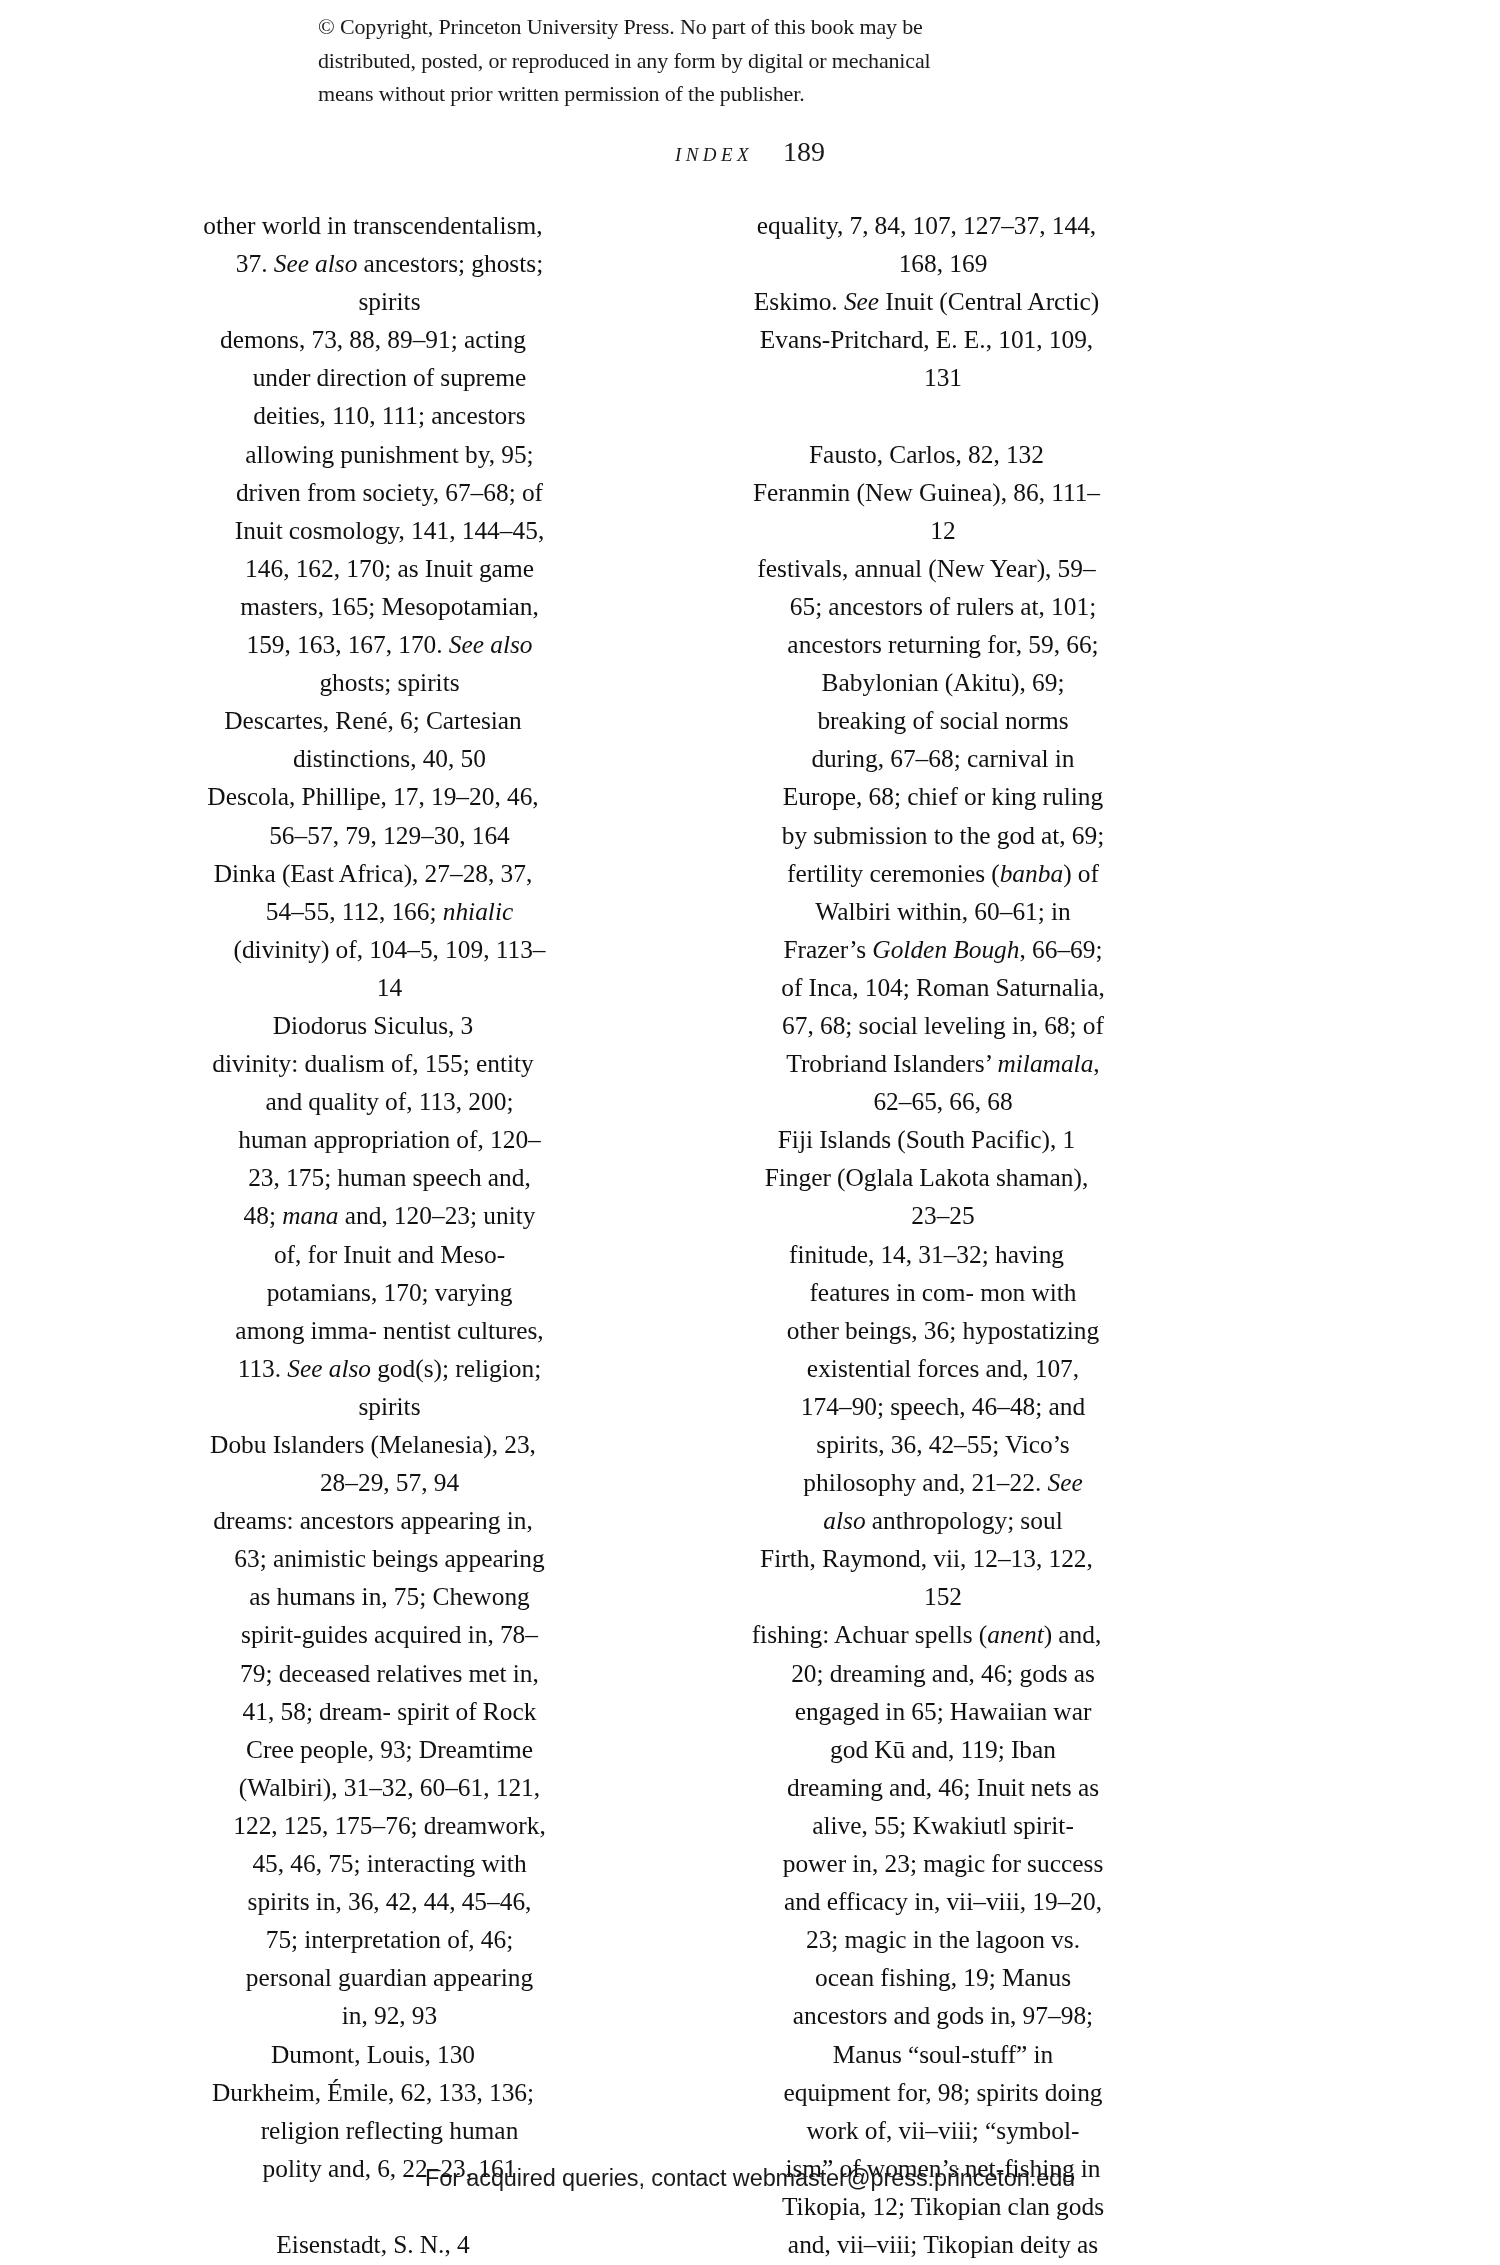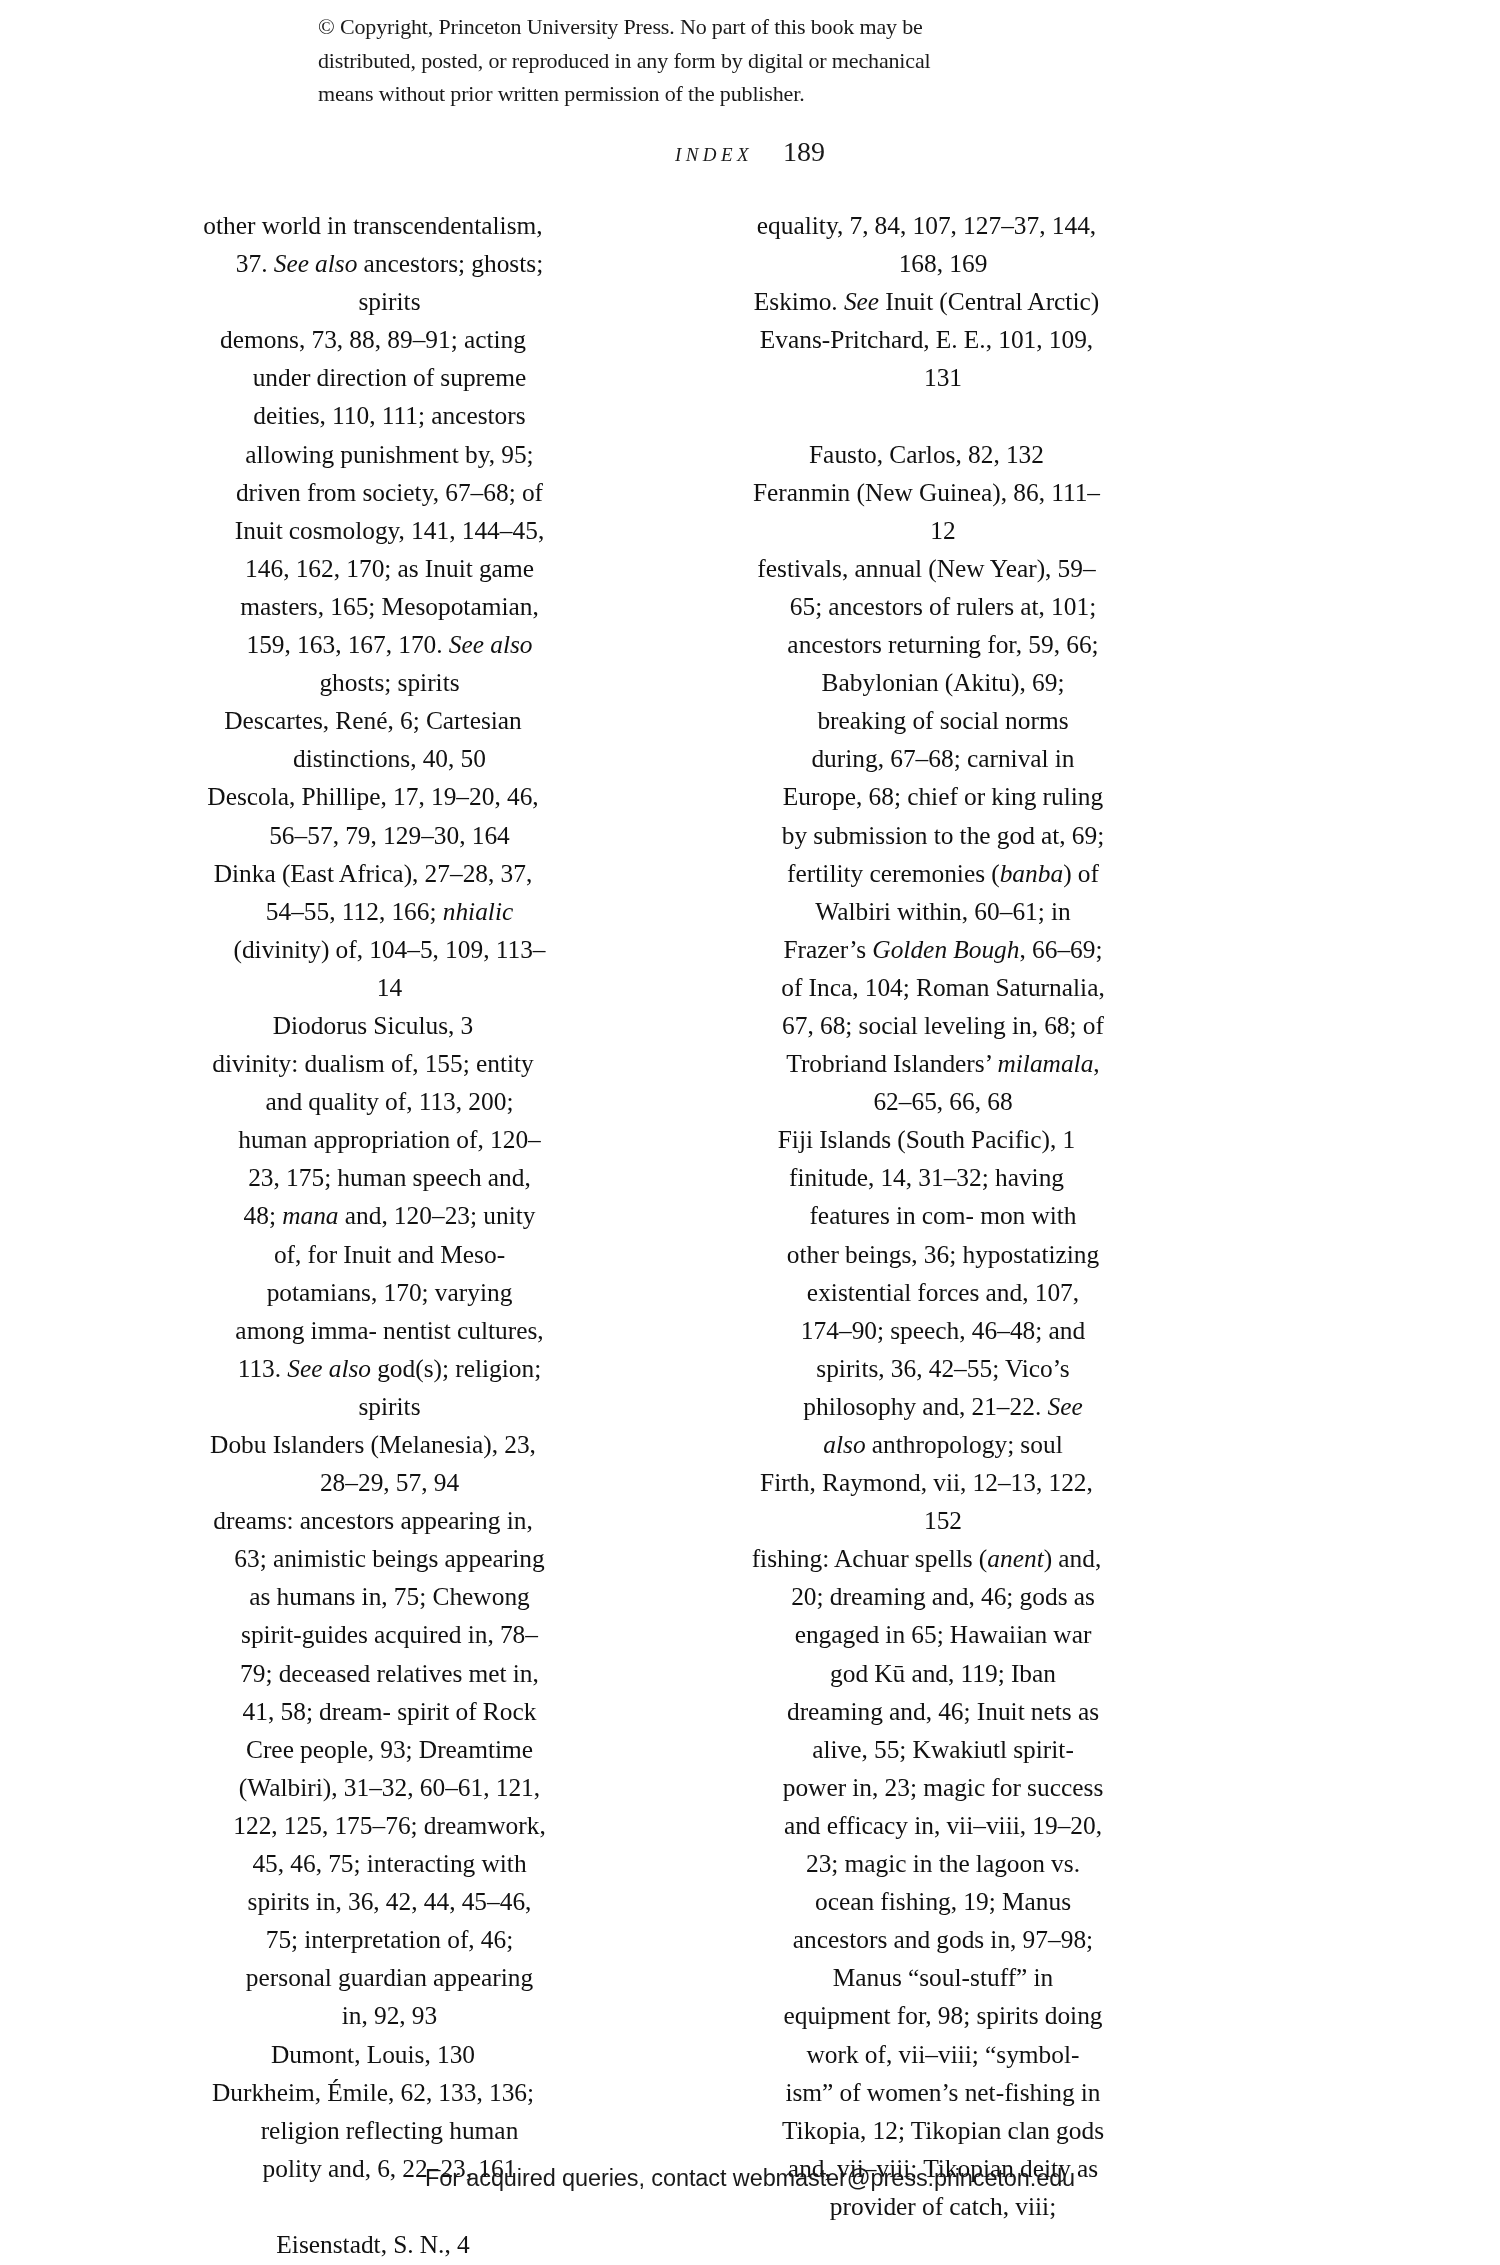--- a/index.html
+++ b/index.html
@@ -126,19 +126,20 @@
     </div>
   <div class="column right">
       <p class="entry"><span>equality, 7, 84, 107, 127–37, 144, 168, 169</span></p>
       <p class="entry"><span>Eskimo. <i>See</i> Inuit (Central Arctic)</span></p>
       <p class="entry"><span>Evans-Pritchard, E. E., 101, 109, 131</span></p>
       <div class="letter-gap"></div>
       <p class="entry"><span>Fausto, Carlos, 82, 132</span></p>
       <p class="entry"><span>Feranmin (New Guinea), 86, 111–12</span></p>
       <p class="entry"><span>festivals, annual (New Year), 59–65; ancestors</span> <span>of rulers at, 101; ancestors returning for,</span> <span>59, 66; Babylonian (Akitu), 69; breaking</span> <span>of social norms during, 67–68; carnival</span> <span>in Europe, 68; chief or king ruling by</span> <span>submission to the god at, 69; fertility</span> <span>ceremonies (<i>banba</i>) of Walbiri within,</span> <span>60–61; in Frazer’s <i>Golden Bough</i>, 66–69;</span> <span>of Inca, 104; Roman Saturnalia, 67, 68;</span> <span>social leveling in, 68; of Trobriand Islanders’</span> <span><i>milamala</i>, 62–65, 66, 68</span></p>
       <p class="entry"><span>Fiji Islands (South Pacific), 1</span></p>
+      <p class="entry"><span>Finger (Oglala Lakota shaman), 23–25</span></p>
       <p class="entry"><span>finitude, 14, 31–32; having features in com-</span> <span>mon with other beings, 36; hypostatizing</span> <span>existential forces and, 107, 174–90; speech,</span> <span>46–48; and spirits, 36, 42–55; Vico’s</span> <span>philosophy and, 21–22. <i>See also</i></span> <span>anthropology; soul</span></p>
       <p class="entry"><span>Firth, Raymond, vii, 12–13, 122, 152</span></p>
       <p class="entry"><span>fishing: Achuar spells (<i>anent</i>) and, 20;</span> <span>dreaming and, 46; gods as engaged in</span> <span>65; Hawaiian war god Kū and, 119; Iban</span> <span>dreaming and, 46; Inuit nets as alive, 55;</span> <span>Kwakiutl spirit-power in, 23; magic for</span> <span>success and efficacy in, vii–viii, 19–20, 23;</span> <span>magic in the lagoon vs. ocean fishing, 19;</span> <span>Manus ancestors and gods in, 97–98;</span> <span>Manus “soul-stuff” in equipment for, 98;</span> <span>spirits doing work of, vii–viii; “symbol-</span> <span>ism” of women’s net-fishing in Tikopia,</span> <span>12; Tikopian clan gods and, vii–viii;</span> <span>Tikopian deity as provider of catch, viii;</span>  </p>
     </div>
 </div>
 
 <div class="footer">For acquired queries, contact webmaster@press.princeton.edu</div>
 
 </body></html>

